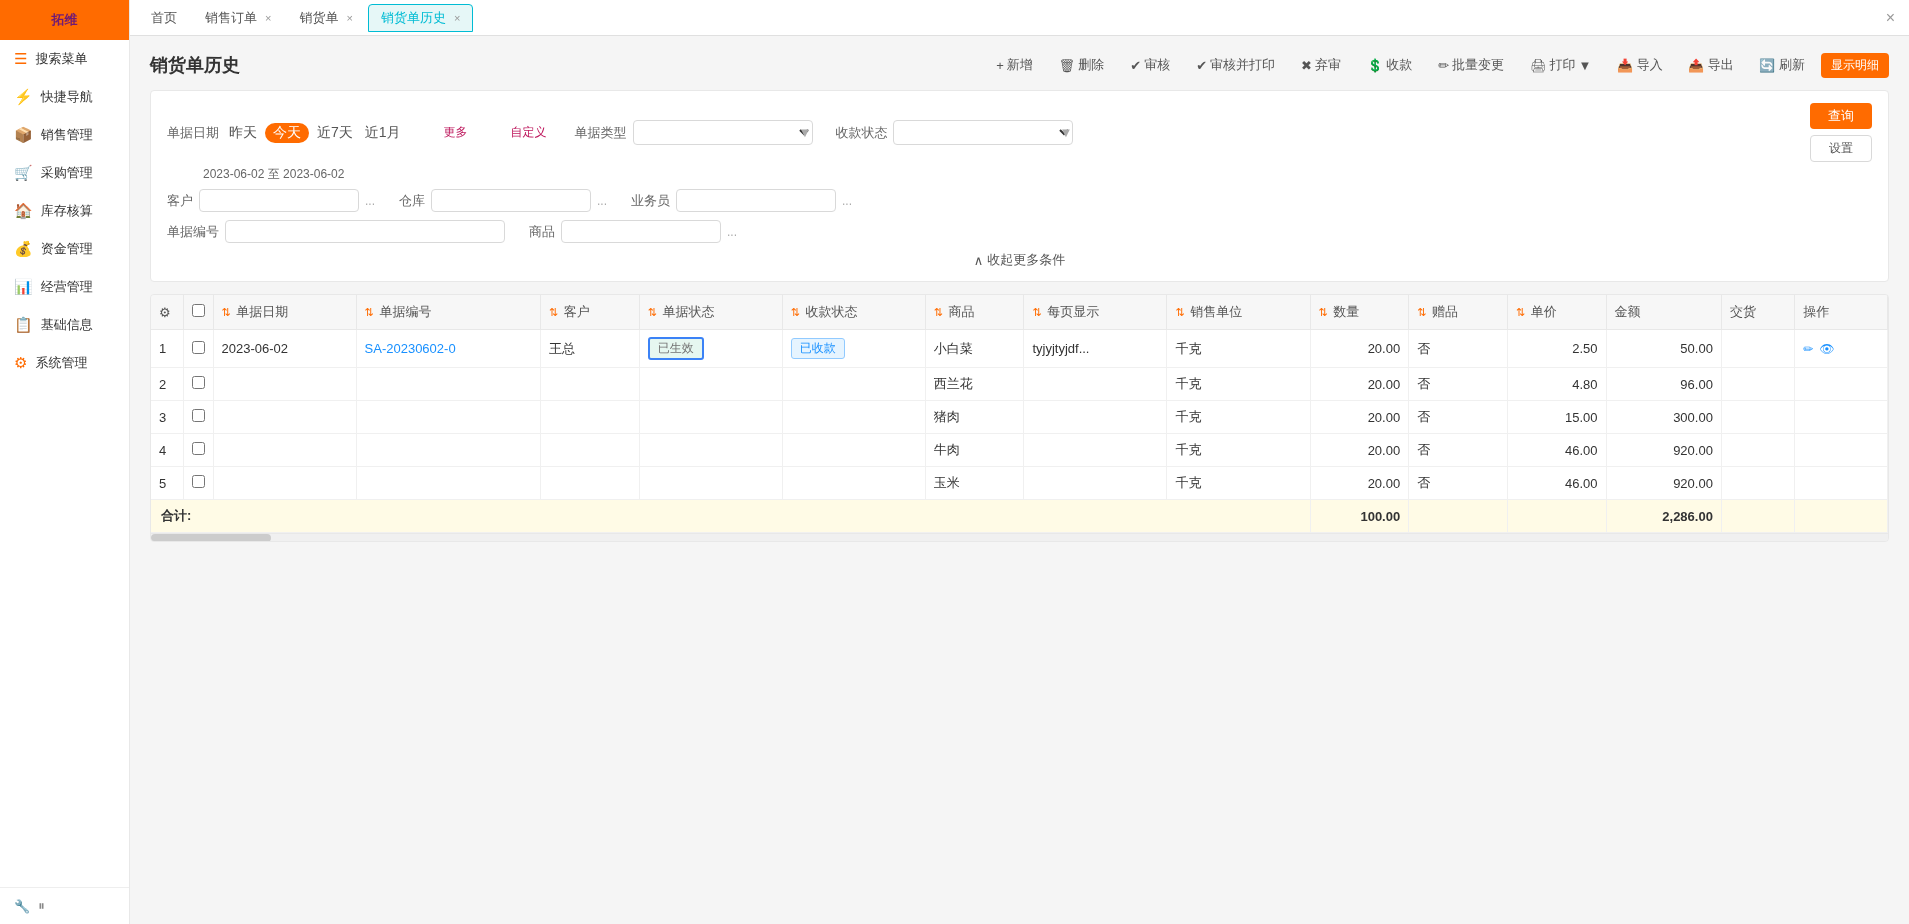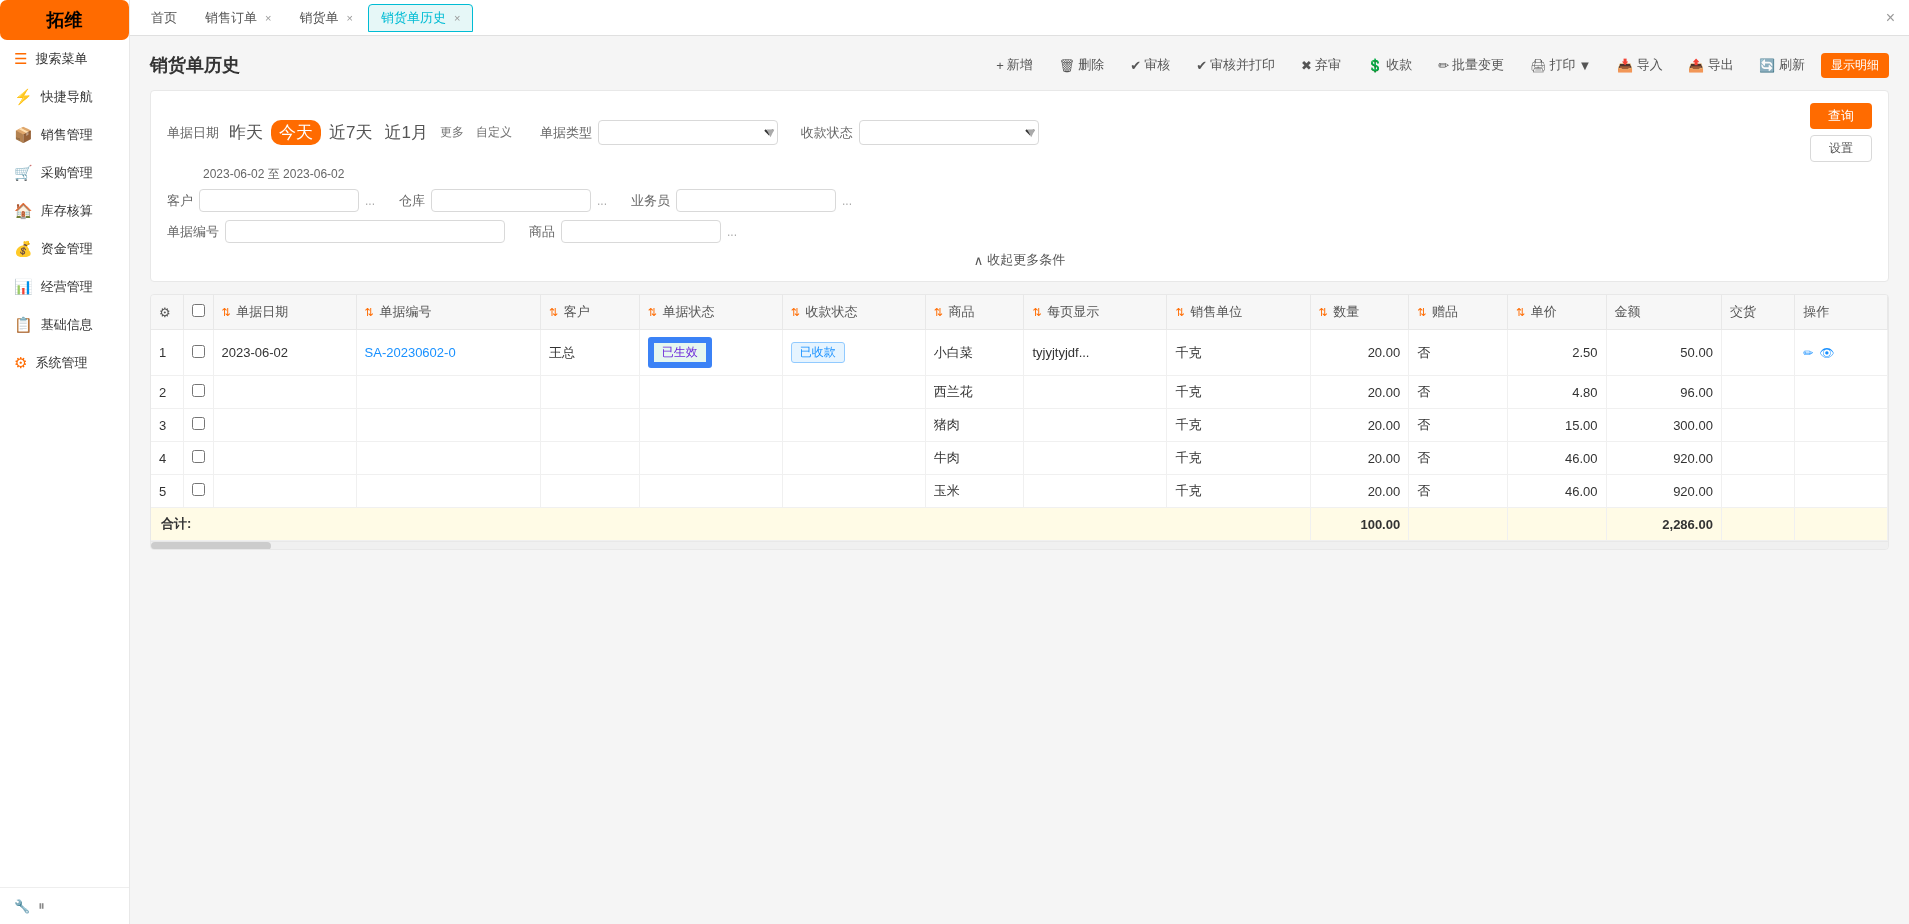--- a/index.html
+++ b/index.html
@@ -13,24 +13,23 @@
       display: flex;
       flex-direction: column;
       flex-shrink: 0;
     }
     .sidebar-logo {
       height: 40px;
       background: #ff6b00;
       display: flex;
       align-items: center;
       justify-content: center;
-      color: #000000;
+      color: #701a75;
       font-weight: bold;
-      font-size: 18px;
-      border-radius: 7px;
+      font-size: 13px;
     }
     .sidebar-item {
       display: flex;
       align-items: center;
       padding: 10px 14px;
       cursor: pointer;
       color: #333;
       gap: 8px;
     }
     .sidebar-item .icon { font-size: 15px; color: #ff6b00; }
@@ -168,31 +167,31 @@
       padding: 3px 8px;
       width: 180px;
       outline: none;
       color: #333;
       background: #fff;
     }
     .date-shortcuts { display: flex; gap: 4px; align-items: center; }
     .date-shortcut {
       cursor: pointer;
       color: #555;
-      font-size: 17px;
+      font-size: 14px;
       padding: 1px 4px;
       border-radius: 3px;
     }
     .date-shortcut.active {
       background: #ff6b00;
       color: #fff;
       border-radius: 10px;
       padding: 1px 8px;
     }
-    .more-link { color: #737373; font-size: 12px; cursor: pointer; }
+    .more-link { color: #be185d; font-size: 12px; cursor: pointer; margin-left: 31px; }
     .ellipsis-btn {
       border: none;
       background: transparent;
       color: #aaa;
       cursor: pointer;
       font-size: 12px;
     }
     .collapse-btn {
       display: flex;
       align-items: center;
@@ -232,21 +231,21 @@
       padding: 7px 8px;
       color: #333;
       white-space: nowrap;
     }
     .badge {
       display: inline-block;
       border-radius: 3px;
       padding: 1px 8px;
       font-size: 12px;
     }
-    .badge-green { background: #e6f7f0; color: #6d28d9; border: 6px solid #3b82f6; }
+    .badge-green { background: #e6f7f0; color: #737373; border: 2px solid #3b82f6; }
     .badge-blue { background: #e6f4ff; color: #1890ff; border: 1px solid #91caff; }
     .action-link { color: #1890ff; cursor: pointer; margin-right: 6px; font-size: 12px; }
     .checkbox-col { width: 28px; text-align: center; }
 
     
     .pagination-bar {
       display: flex;
       align-items: center;
       justify-content: flex-end;
       padding: 8px 10px;

